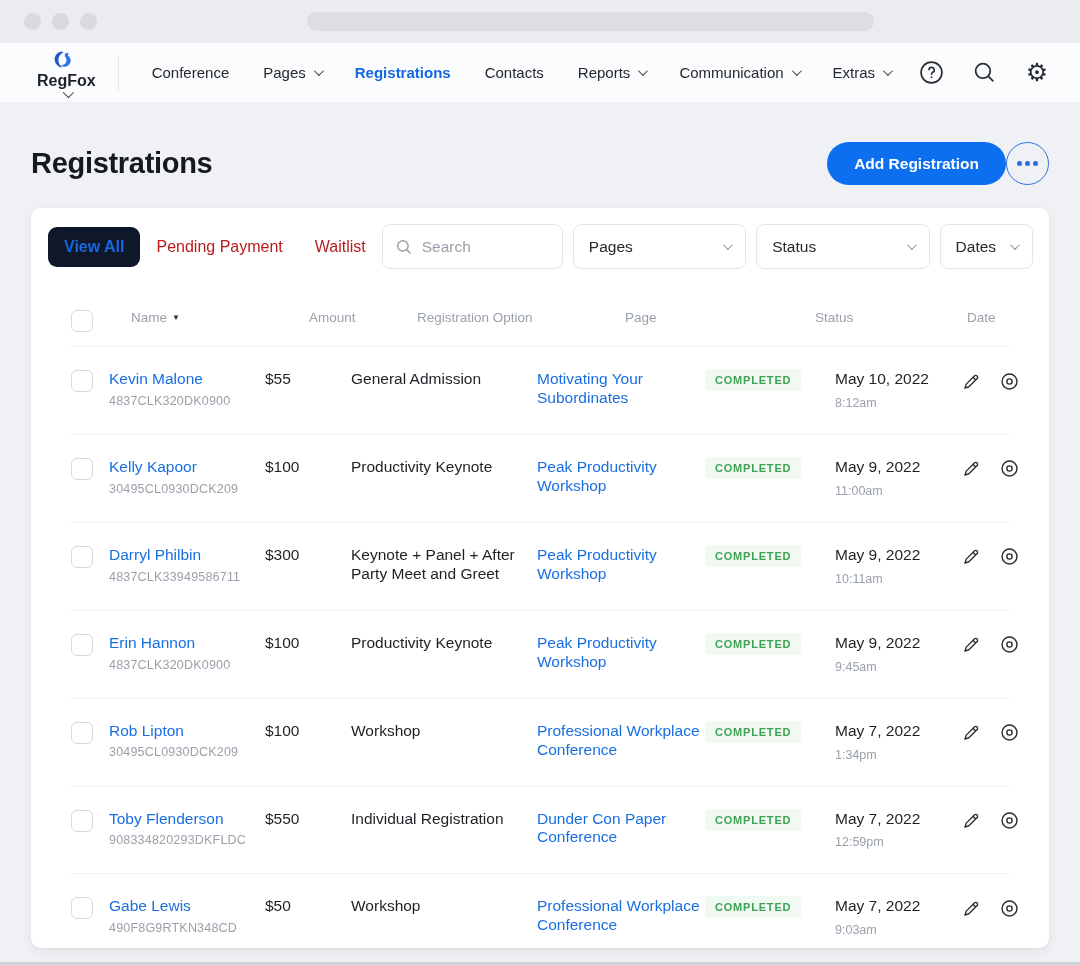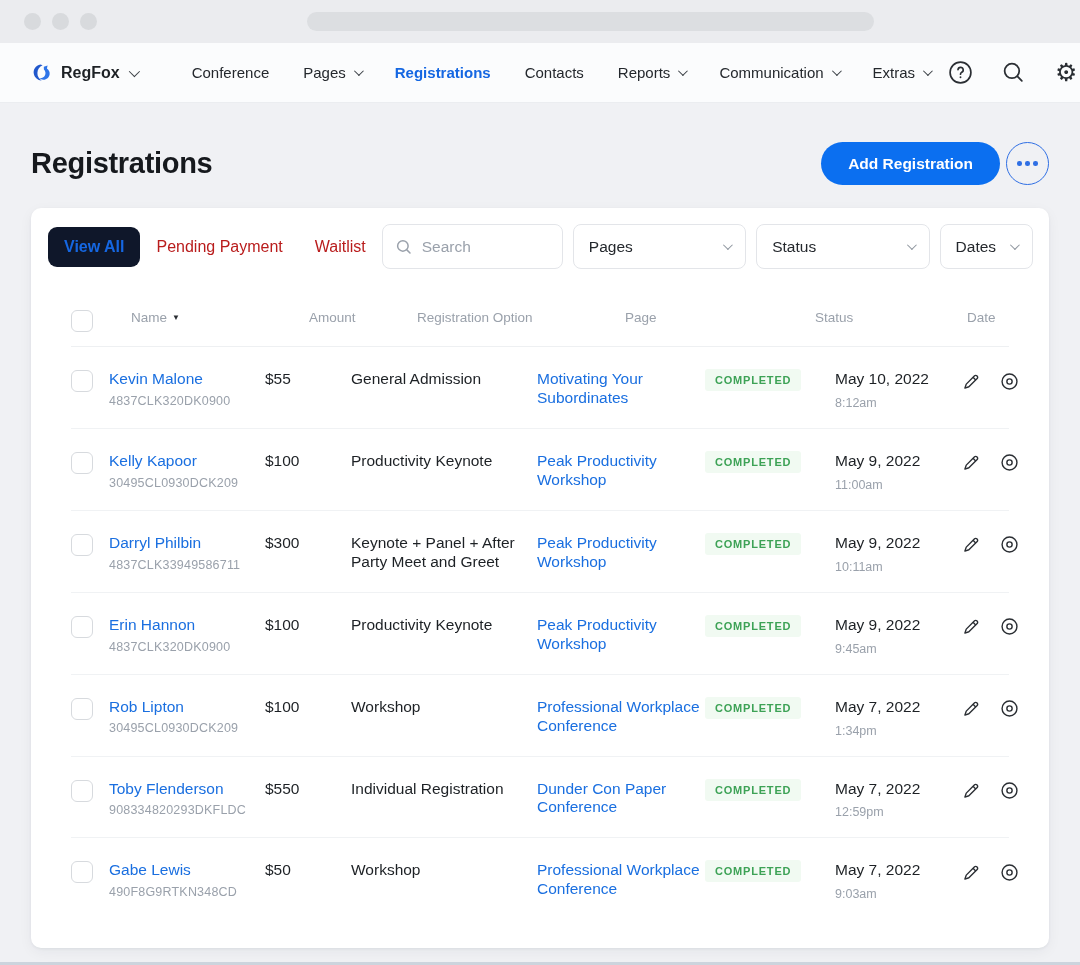--- a/index.html
+++ b/index.html
@@ -12,38 +12,38 @@
     border-bottom:3px solid #ccd4dd; display:flex; flex-direction:column; }
 
   
   .chrome { height:43px; background:#ebecef; display:flex; align-items:center; padding:0 24px; flex:none; }
   .chrome .dot { width:17px; height:17px; border-radius:50%; background:#d8dadd; margin-right:11px; }
   .chrome .urlbar { width:567px; height:19px; border-radius:10px; background:#dcdee1; margin-left:199px; }
 
   
   .nav { height:60px; background:#fbfcfd; border-bottom:1px solid #ebedf0;
     display:flex; align-items:center; padding:0 30px; flex:none; }
-  .brand { display:flex; align-items:center; cursor:pointer; }
+  .brand { display:flex; align-items:center; cursor:pointer;flex-direction:column; }
   .brand-name { font-size:16px; font-weight:700; color:#1d2125; margin-left:7px; }
   .brand .caret { margin-left:9px; }
   .caret { width:8px; height:8px; border-right:1.6px solid #3a3f45; border-bottom:1.6px solid #3a3f45;
     transform:rotate(45deg) translateY(-2px); display:inline-block; }
   .nav-divider { width:1px; height:36px; background:#e3e5e9; margin:0 16px 0 22px; }
   .nav-items { display:flex; align-items:center; }
   .nav-item { font-size:15px; color:#24282d; margin:0 17px; cursor:pointer; display:flex; align-items:center; white-space:nowrap; }
   .nav-item .caret { margin-left:8px; width:7px; height:7px; }
   .nav-item.active { color:#1567e2; font-weight:700; }
   .nav-icons { margin-left:auto; display:flex; align-items:center; gap:27px; }
   .nav-icon { width:26px; height:26px; display:flex; align-items:center; justify-content:center; cursor:pointer; color:#2a2e33; }
 
   
   .main { flex:1; padding:0 31px; }
   .page-head { display:flex; align-items:center; margin-top:39px; }
   .page-title { font-size:29px; font-weight:700; letter-spacing:-0.3px; color:#16191d; }
-  .head-actions { margin-left:auto; display:flex; gap:6px; }
+  .head-actions { margin-left:auto; display:flex; gap:0; }
   .add-btn { background:#0b6ff0; color:#fff; font-size:15.5px; font-weight:700;
     border:none; border-radius:22px; height:43px; padding:0 27px; cursor:pointer;
     font-family:inherit; }
   .more-btn { width:43px; height:43px; border-radius:50%; border:1.5px solid #2f6fe4; background:transparent;
     display:flex; align-items:center; justify-content:center; gap:3.5px; cursor:pointer; }
   .more-btn i { width:4.5px; height:4.5px; border-radius:50%; background:#2f6fe4; }
 
   
   .card { margin-top:23px; background:#fff; border-radius:10px;
     box-shadow:0 1px 3px rgba(25,35,50,.06), 0 4px 14px rgba(25,35,50,.05);
@@ -65,21 +65,21 @@
   .select .caret { border-color:#8e959e; width:7px; height:7px; }
   .sel-pages { width:177px; } .sel-status { width:177px; } .sel-dates { width:95px; }
 
   
   .table { padding:14px 40px 0 40px; }
   .tr { display:grid; grid-template-columns:38px 156px 86px 186px 168px 130px 125px 1fr;
     align-items:start; }
   .thead { padding:13px 0 14px 0; border-bottom:1px solid #eef0f2;gap:22px; }
   .th { font-size:13.5px; color:#9aa1ab; }
   .sort-arrow { font-size:8px; color:#2a2e33; margin-left:5px; vertical-align:2px; }
-  .row { padding:23px 0 18px 0; border-bottom:1px solid #f0f2f4; min-height:73px; }
+  .row { padding:23px 0 24px 0; border-bottom:1px solid #f0f2f4; min-height:73px; }
   .row:last-child { border-bottom:none; }
   .checkbox { width:22px; height:22px; border:1px solid #d7dade; border-radius:6px; background:#fff;
     cursor:pointer; margin-top:0px; }
   .name-link { font-size:15.5px; color:#1a6fe0; cursor:pointer; line-height:1.15; }
   .reg-id { font-size:12.5px; color:#9aa1ab; margin-top:6px; letter-spacing:.2px; }
   .amount, .option, .date-main { font-size:15.5px; color:#1d2125; line-height:1.22; }
   .option { max-width:165px; }
   .page-link { font-size:15.5px; color:#1a6fe0; cursor:pointer; line-height:1.22; max-width:160px; }
   .badge { display:inline-block; font-size:11px; font-weight:700; letter-spacing:.8px;
     color:#3da256; background:#f1faf2; border-radius:3px; padding:5px 10px; margin-top:-2px; }

